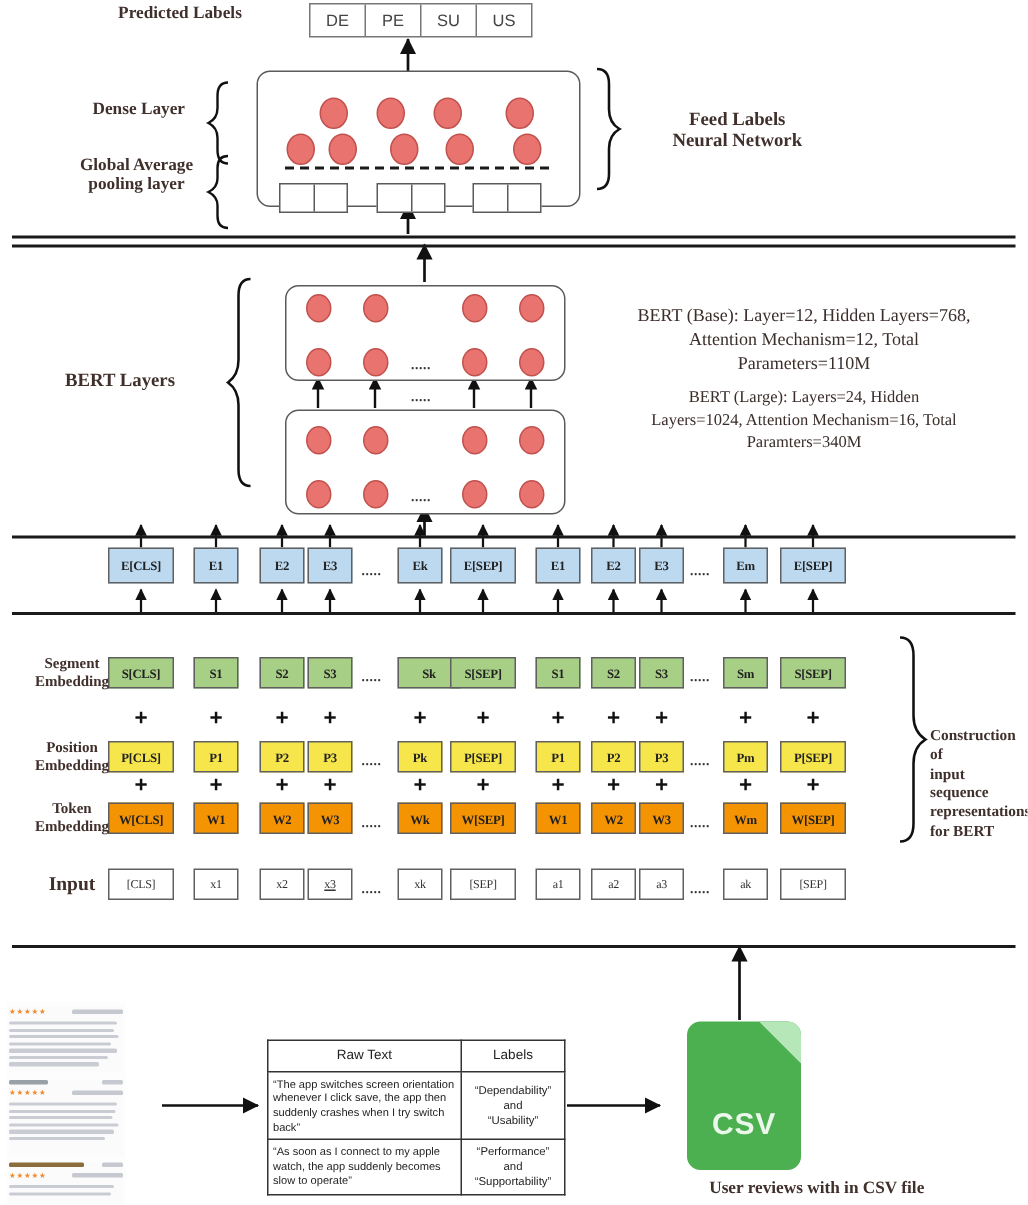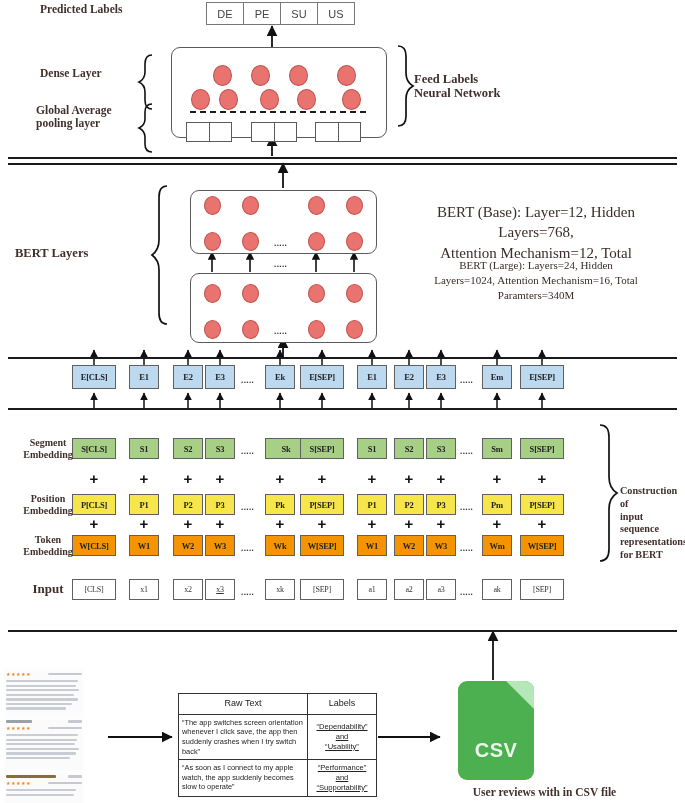--- a/index.html
+++ b/index.html
@@ -1,21 +1,21 @@
 <!DOCTYPE html>
 <html><head>
 <meta charset="utf-8">
 <style>
   html,body{margin:0;padding:0;}
   body{
     width:685px;height:803px;position:relative;background:#ffffff;
     font-family:"Liberation Serif", serif;color:#3a2d2a;overflow:hidden;
   }
   .abs{position:absolute;}
-  .bold-label{font-weight:bold;color:#40302c;line-height:1.15;}
+  .bold-label{font-weight:bold;color:#40302c;text-align:center;line-height:1.15;}
 
   
   .rule{position:absolute;height:0;border-top:2.2px solid #1a1a1a;left:8px;width:669px;}
 
   
   #pred-box{position:absolute;left:206px;top:2px;display:flex;border:1.3px solid #777;}
   #pred-box .cell{
     width:36px;height:21px;border-right:1.3px solid #777;
     display:flex;align-items:center;justify-content:center;
     font-family:"Liberation Sans",sans-serif;font-size:11px;color:#444;
@@ -80,21 +80,21 @@
   .blurmeta{background:#c6cad0;height:2.4px;border-radius:1px;filter:blur(.35px);}
 
   #rawtable{position:absolute;left:178px;top:693px;border-collapse:collapse;}
   #rawtable td,#rawtable th{
     border:1.1px solid #333;font-family:"Liberation Sans",sans-serif;
     font-size:7.4px;color:#222;padding:3px 3px;vertical-align:top;line-height:1.3;
   }
   #rawtable th{text-align:center;font-weight:normal;font-size:9px;padding:4px 3px;vertical-align:middle;}
   #rawtable td.lbl{text-align:center;vertical-align:middle;font-size:7.6px;}
   #rawtable td.raw{width:122px;}
-  #rawtable td.lblcol{width:62px;text-decoration:underline;}
+  #rawtable td.lblcol{width:62px;}
 
   #csv-icon{position:absolute;left:458px;top:681px;width:76px;height:99px;}
   #csv-body{
     position:absolute;left:0;top:0;width:76px;height:99px;background:#4caf50;
     border-radius:9px;
   }
   #csv-fold{
     position:absolute;right:0;top:0;width:28px;height:28px;background:#b6e7b8;
     border-top-right-radius:9px;
     clip-path:polygon(0 0,100% 100%,100% 0);
@@ -308,23 +308,24 @@
 <div class="node sm" style="left:308px;top:284px;"></div>
 <div class="node sm" style="left:346px;top:284px;"></div>
 <div class="node sm" style="left:204px;top:320px;"></div>
 <div class="node sm" style="left:242px;top:320px;"></div>
 <div class="node sm" style="left:308px;top:320px;"></div>
 <div class="node sm" style="left:346px;top:320px;"></div>
 <div class="dots" style="left:274px;top:326px;">.....</div>
 
 <div class="abs bold-label" style="left:15px;top:246px;width:130px;font-size:12.5px;">BERT Layers</div>
 
-<div class="abs" style="left:400px;top:202px;width:272px;text-align:center;font-size:15px;line-height:1.35;color:#3a2d2a;">
+<div class="abs" style="left:400px;top:202px;width:272px;text-align:center;font-size:12px;line-height:1.35;color:#3a2d2a;">
   <div>BERT (Base): Layer=12, Hidden Layers=768,</div>
   <div>Attention Mechanism=12, Total</div>
+  <div>Parameters=110M</div>
 </div>
 
 <div class="abs" style="left:396px;top:258px;width:280px;text-align:center;font-size:11px;line-height:1.35;color:#3a2d2a;">
   <div>BERT (Large): Layers=24, Hidden</div>
   <div>Layers=1024, Attention Mechanism=16, Total</div>
   <div>Paramters=340M</div>
 </div>
 
 <div id="rows-layer">
     <div class="tok e" style="left: 72px; width: 44px; top: 365px;">E[CLS]</div>

